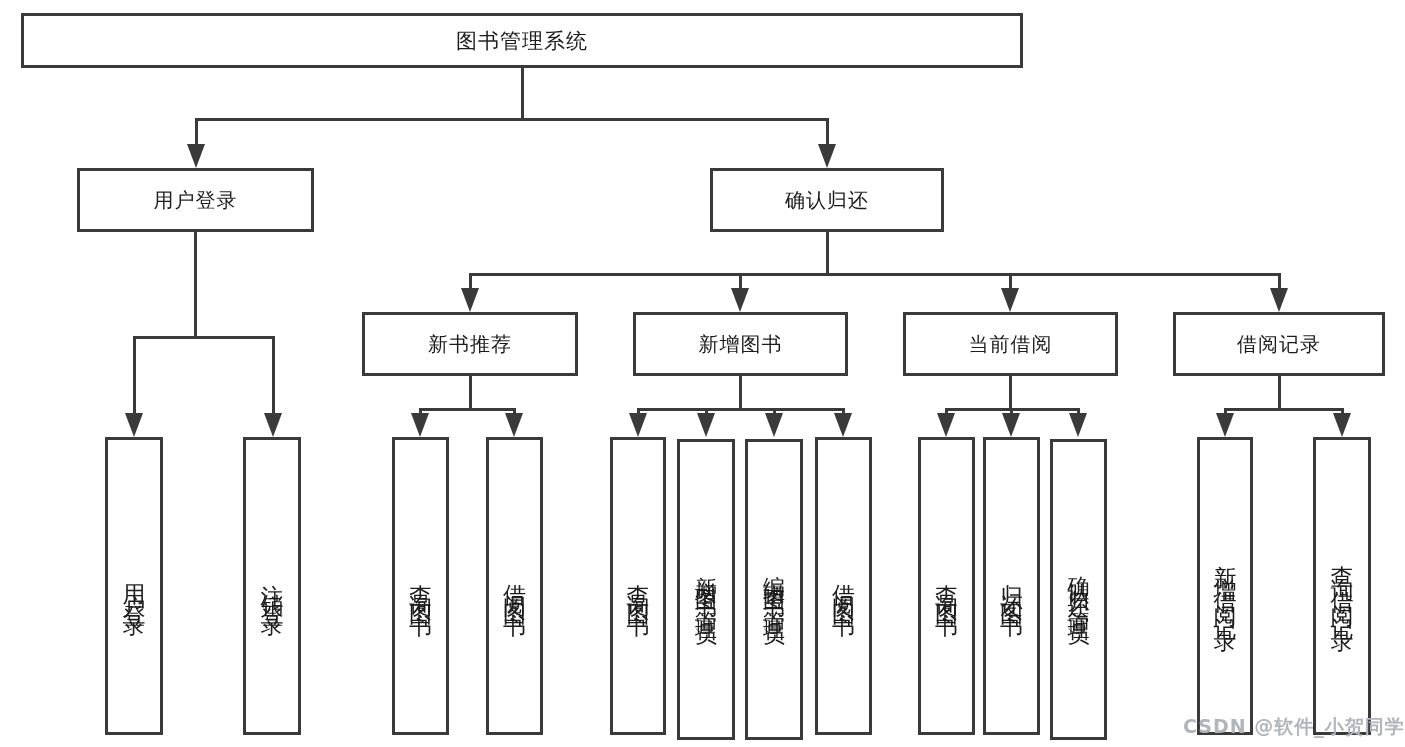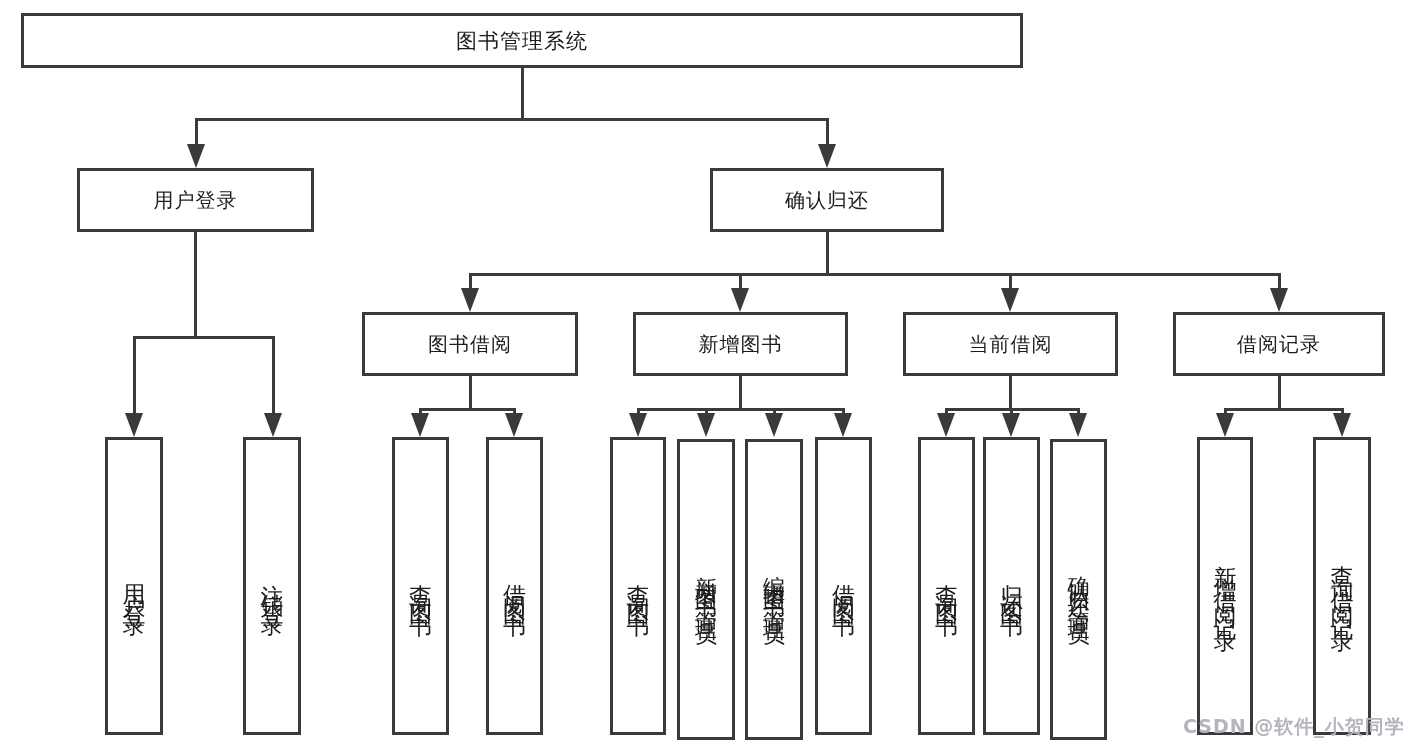--- a/index.html
+++ b/index.html
@@ -105,21 +105,21 @@
   <div class="vl" style="left:468.5px;top:273px;height:18px;"></div>
   <div class="vl" style="left:738.5px;top:273px;height:18px;"></div>
   <div class="vl" style="left:1008.5px;top:273px;height:18px;"></div>
   <div class="vl" style="left:1277.5px;top:273px;height:18px;"></div>
   <div class="ar" style="left:461px;top:288px;"></div>
   <div class="ar" style="left:731px;top:288px;"></div>
   <div class="ar" style="left:1001px;top:288px;"></div>
   <div class="ar" style="left:1270px;top:288px;"></div>
 
   <div class="box lvl" id="n-new-book">
-    <span>图书借阅</span>
+    <span>新书推荐</span>
   </div>
   <div class="box lvl" id="n-book-borrow">
     <span>新增图书</span>
   </div>
   <div class="box lvl" id="n-borrow-records">
     <span>借阅记录</span>
   </div>
   <div class="box lvl" id="n-current-borrow">
     <span>当前借阅</span>
   </div>

